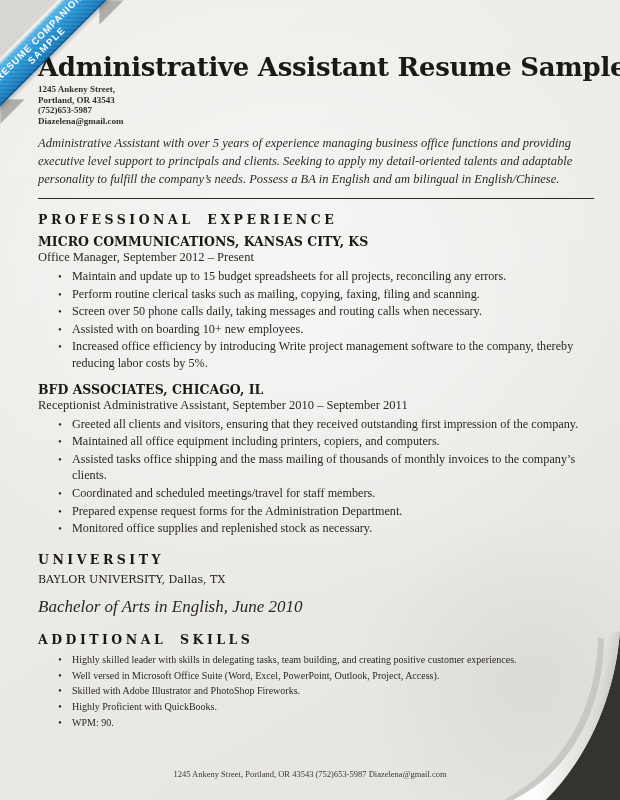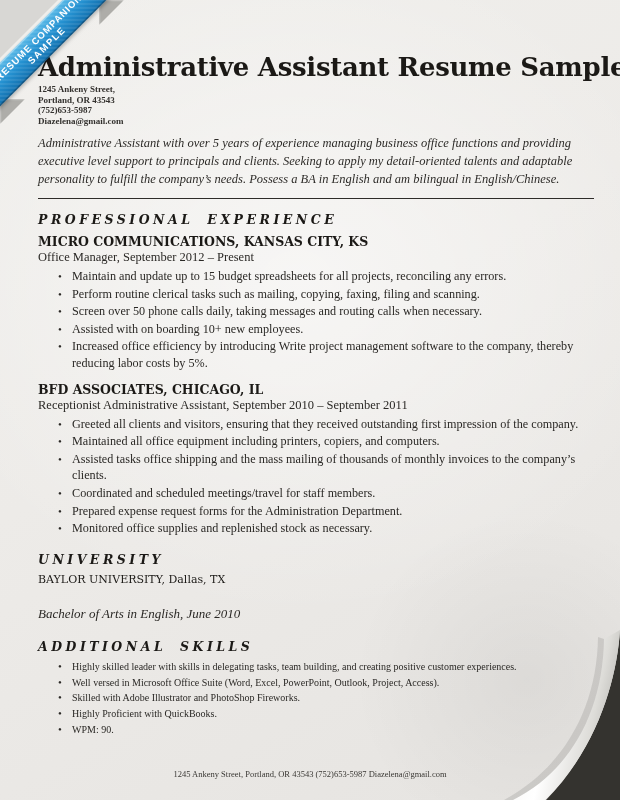--- a/index.html
+++ b/index.html
@@ -56,21 +56,20 @@
     border-top:1.6px solid #2e2c29;
     width:100%;
   }
   h2.section-heading{
     font-family:"DejaVu Serif","Liberation Serif",serif;
     font-size:12.5px; line-height:14px;
     font-weight:bold;
     letter-spacing:3.5px;
     word-spacing:6px;
     color:var(--heading);
-    font-style:italic;
   }
   .h2-exp{margin-top:14px;}
   .h2-edu{margin-top:16px;}
   .h2-skills{margin-top:18px;}
 
   .company{
     margin-top:7px;
     font-family:"DejaVu Serif","Liberation Serif",serif;
     font-weight:bold;
     font-size:12.5px; line-height:15px;
@@ -98,23 +97,23 @@
   .job + .job{margin-top:10px;}
 
   .school{
     margin-top:6px;
     font-family:"DejaVu Serif","Liberation Serif",serif;
     font-weight:normal;
     font-size:11px; line-height:14px;
     color:var(--heading);
   }
   .degree{
-    margin-top:19px;
+    margin-top:12px;
     font-style:italic;
-    font-size:13px; line-height:16px;
+    font-size:17px; line-height:16px;
   }
   ul.bullets.skills{margin-top:5px;}
   ul.bullets.skills li{
     font-size:10px; line-height:15.8px;
     margin-bottom:0;
   }
 
   .footer{
     position:absolute;
     left:0; right:0; bottom:21px;

